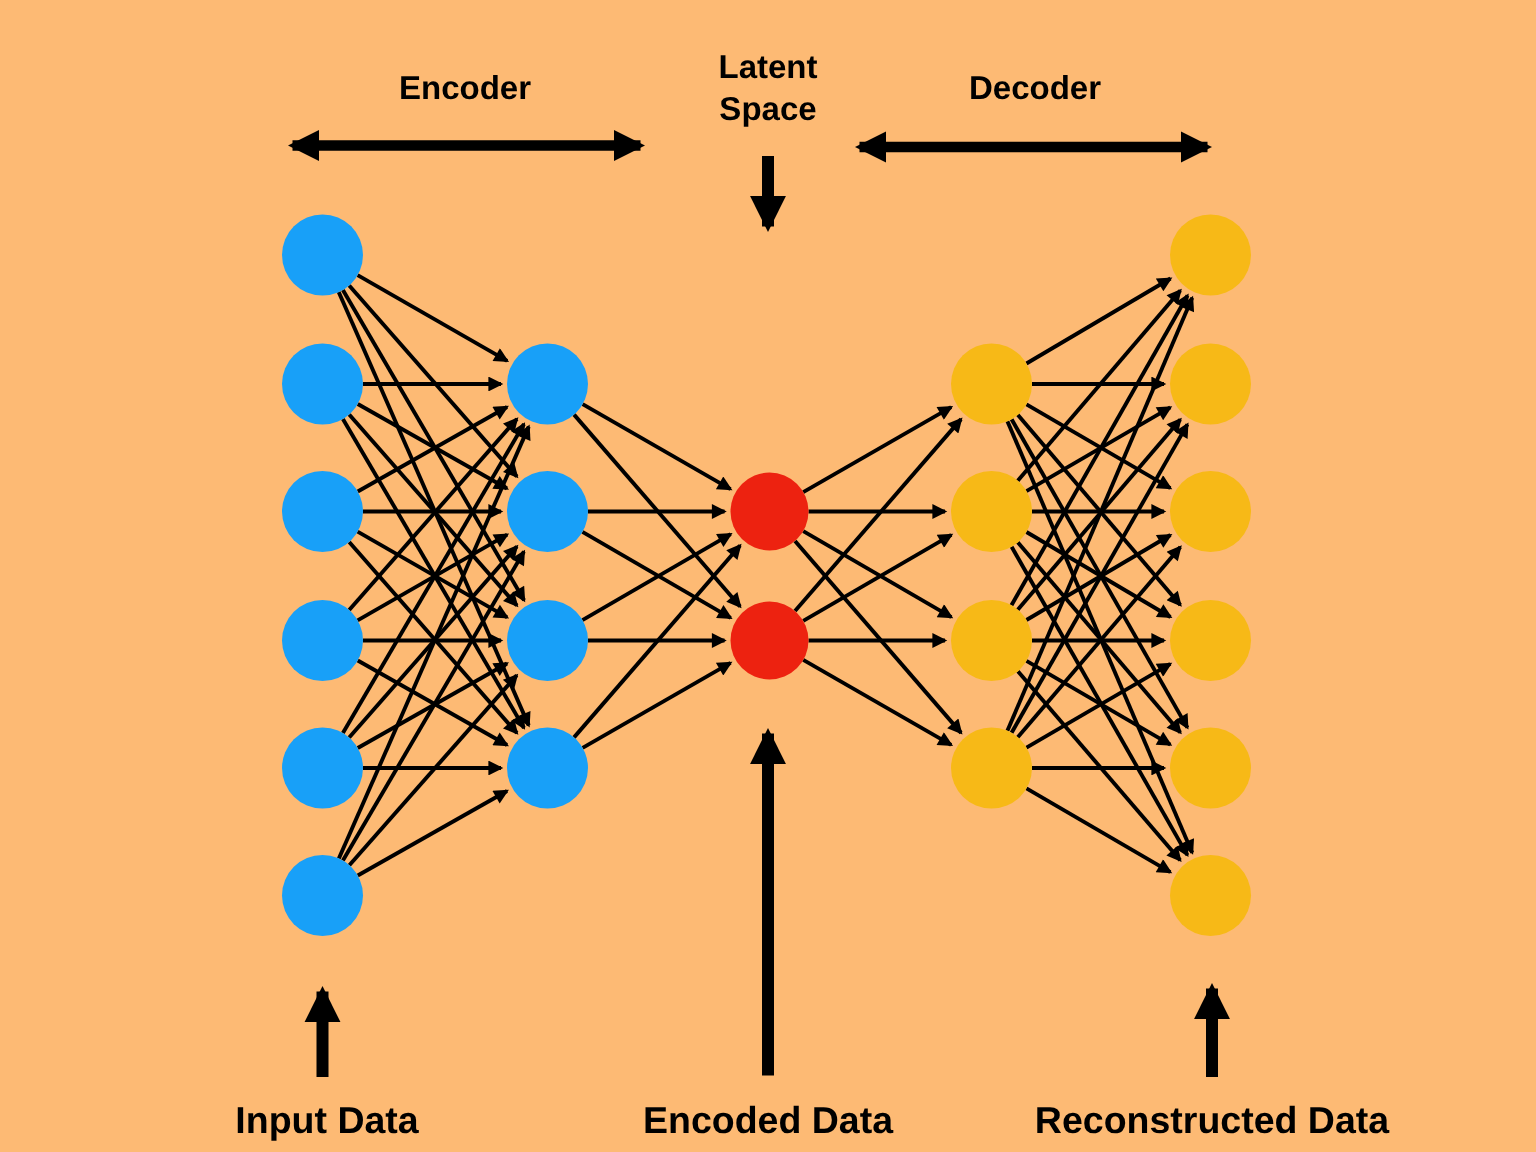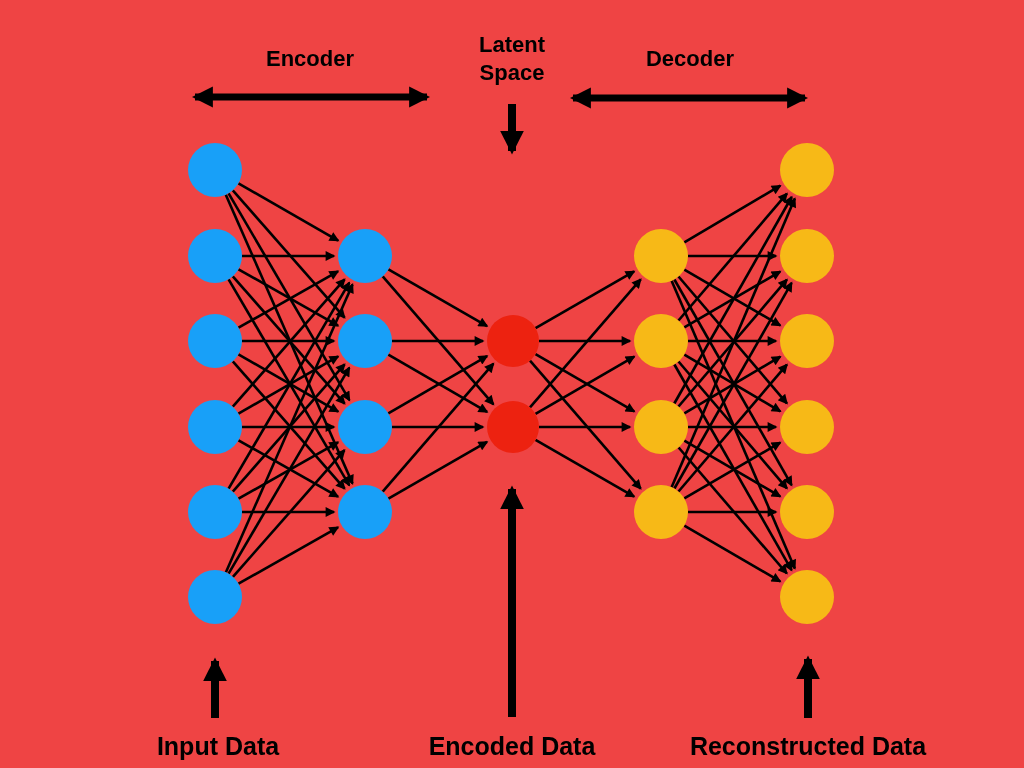--- a/index.html
+++ b/index.html
@@ -1,19 +1,19 @@
 <!DOCTYPE html>
 <html><head>
 <meta charset="utf-8">
 <style>
   html, body { margin: 0; padding: 0; background: #ffffff; }
   #stage {
     position: relative;
     width: 1024px; height: 768px;
-    background: #ef4444;
+    background: #fdba74;
     overflow: hidden;
     font-family: "Liberation Sans", sans-serif;
   }
   svg { display: block; }
   .edge { fill: none; }
   .node { stroke: none; }
   .span-arrow { stroke-width: 7; stroke-linecap: butt; }
   .thick-arrow { stroke-width: 8; stroke-linecap: butt; }
   .top-label {
     font-family: "Liberation Sans", sans-serif;

